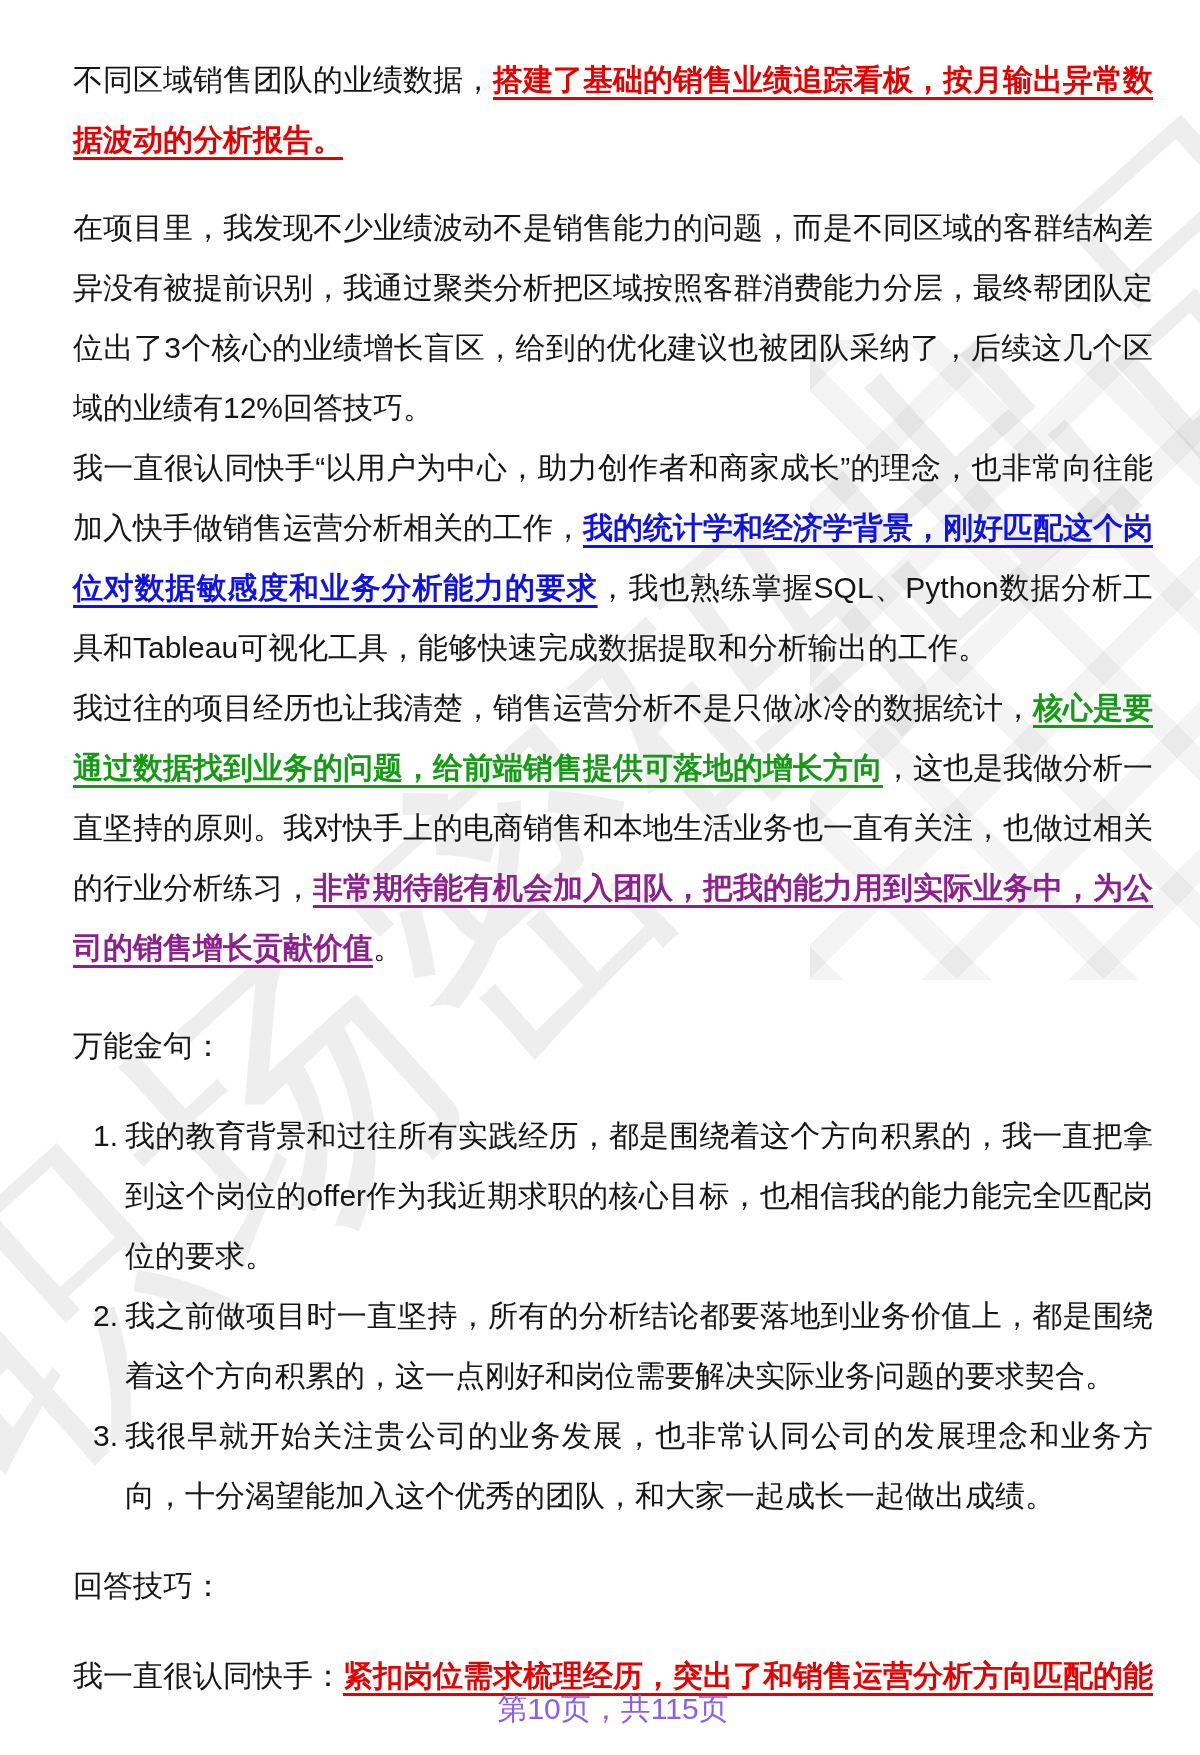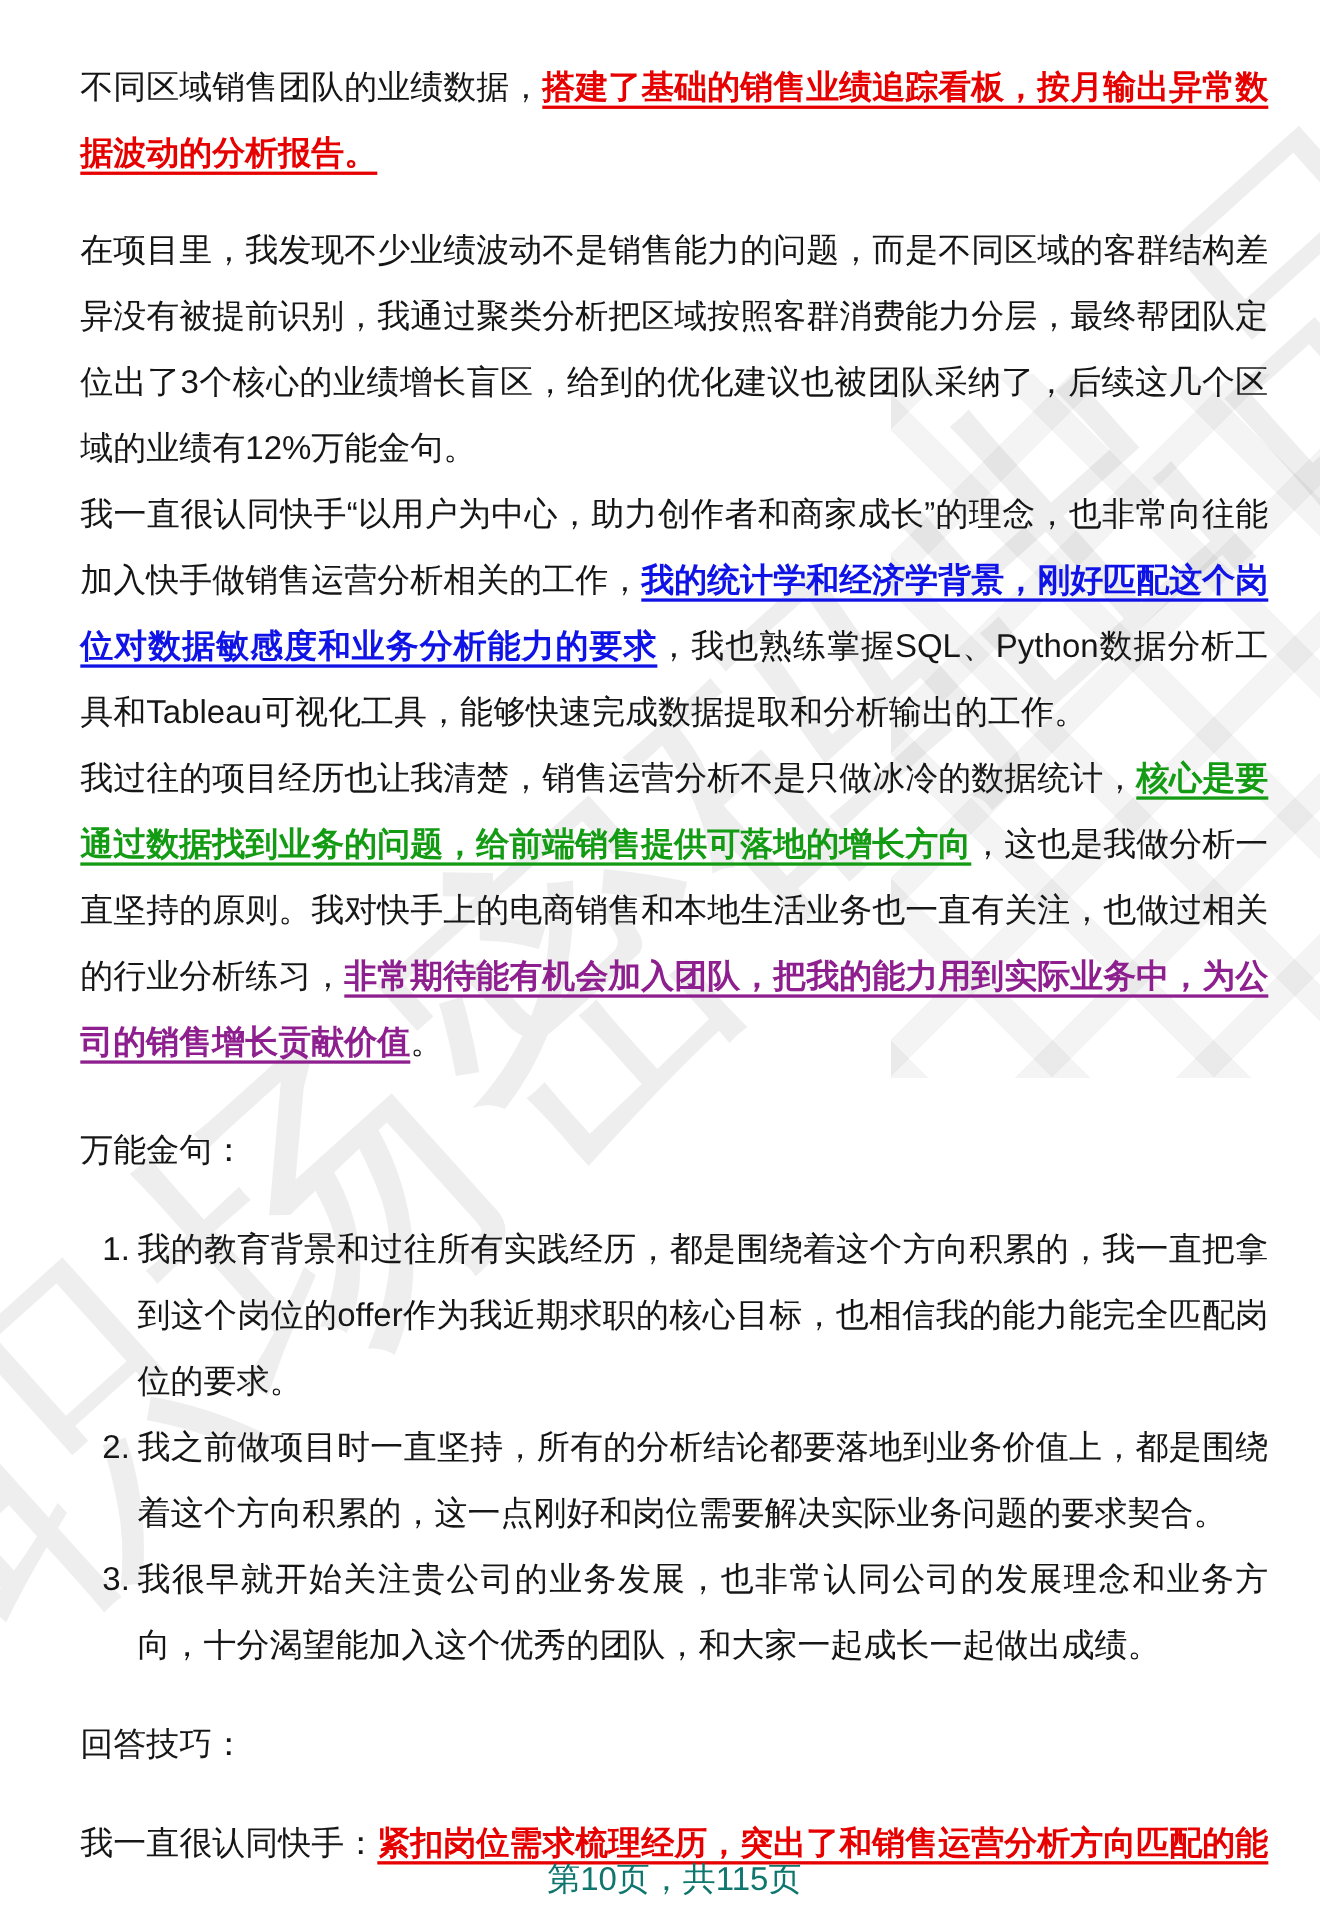--- a/index.html
+++ b/index.html
@@ -77,36 +77,36 @@
   .purple { color: #8e1f8e; }
 
   .footer {
     position: absolute;
     top: 1689px;
     left: 73px;
     width: 1080px;
     text-align: center;
     font-size: 30px;
     line-height: 40px;
-    color: #0f766e;
+    color: #8b5cf6;
   }
 </style>
 </head>
 <body>
 
 <div class="sheet">
 
   <div class="watermark">职场密码出品</div>
   <div class="lattice"></div>
 
   <div class="page">
 
     <p class="para p1"><span>不同区域销售团队的业绩数据，</span><span class="hl red">搭建了基础的销售业绩追踪看板，按月输出异常数据波动的分析报告。</span></p>
 
-    <p class="para"><span>在项目里，我发现不少业绩波动不是销售能力的问题，而是不同区域的客群结构差异没有被提前识别，我通过聚类分析把区域按照客群消费能力分层，最终帮团队定位出了3个核心的业绩增长盲区，给到的优化建议也被团队采纳了，后续这几个区域的业绩有12%万能金句。</span></p>
+    <p class="para"><span>在项目里，我发现不少业绩波动不是销售能力的问题，而是不同区域的客群结构差异没有被提前识别，我通过聚类分析把区域按照客群消费能力分层，最终帮团队定位出了3个核心的业绩增长盲区，给到的优化建议也被团队采纳了，后续这几个区域的业绩有12%回答技巧。</span></p>
 
     <p class="para"><span>我一直很认同快手“以用户为中心，助力创作者和商家成长”的理念，也非常向往能加入快手做销售运营分析相关的工作，</span><span class="hl blue">我的统计学和经济学背景，刚好匹配这个岗位对数据敏感度和业务分析能力的要求</span><span>，我也熟练掌握SQL、Python数据分析工具和Tableau可视化工具，能够快速完成数据提取和分析输出的工作。</span></p>
 
     <p class="para"><span>我过往的项目经历也让我清楚，销售运营分析不是只做冰冷的数据统计，</span><span class="hl green">核心是要通过数据找到业务的问题，给前端销售提供可落地的增长方向</span><span>，这也是我做分析一直坚持的原则。我对快手上的电商销售和本地生活业务也一直有关注，也做过相关的行业分析练习，</span><span class="hl purple">非常期待能有机会加入团队，把我的能力用到实际业务中，为公司的销售增长贡献价值</span><span>。</span></p>
 
     <p class="sec-title golden-title">万能金句：</p>
 
     <div class="list">
       <div class="list-item">
         <span class="list-num">1.</span><span class="li-text">我的教育背景和过往所有实践经历，都是围绕着这个方向积累的，我一直把拿到这个岗位的offer作为我近期求职的核心目标，也相信我的能力能完全匹配岗位的要求。</span>

